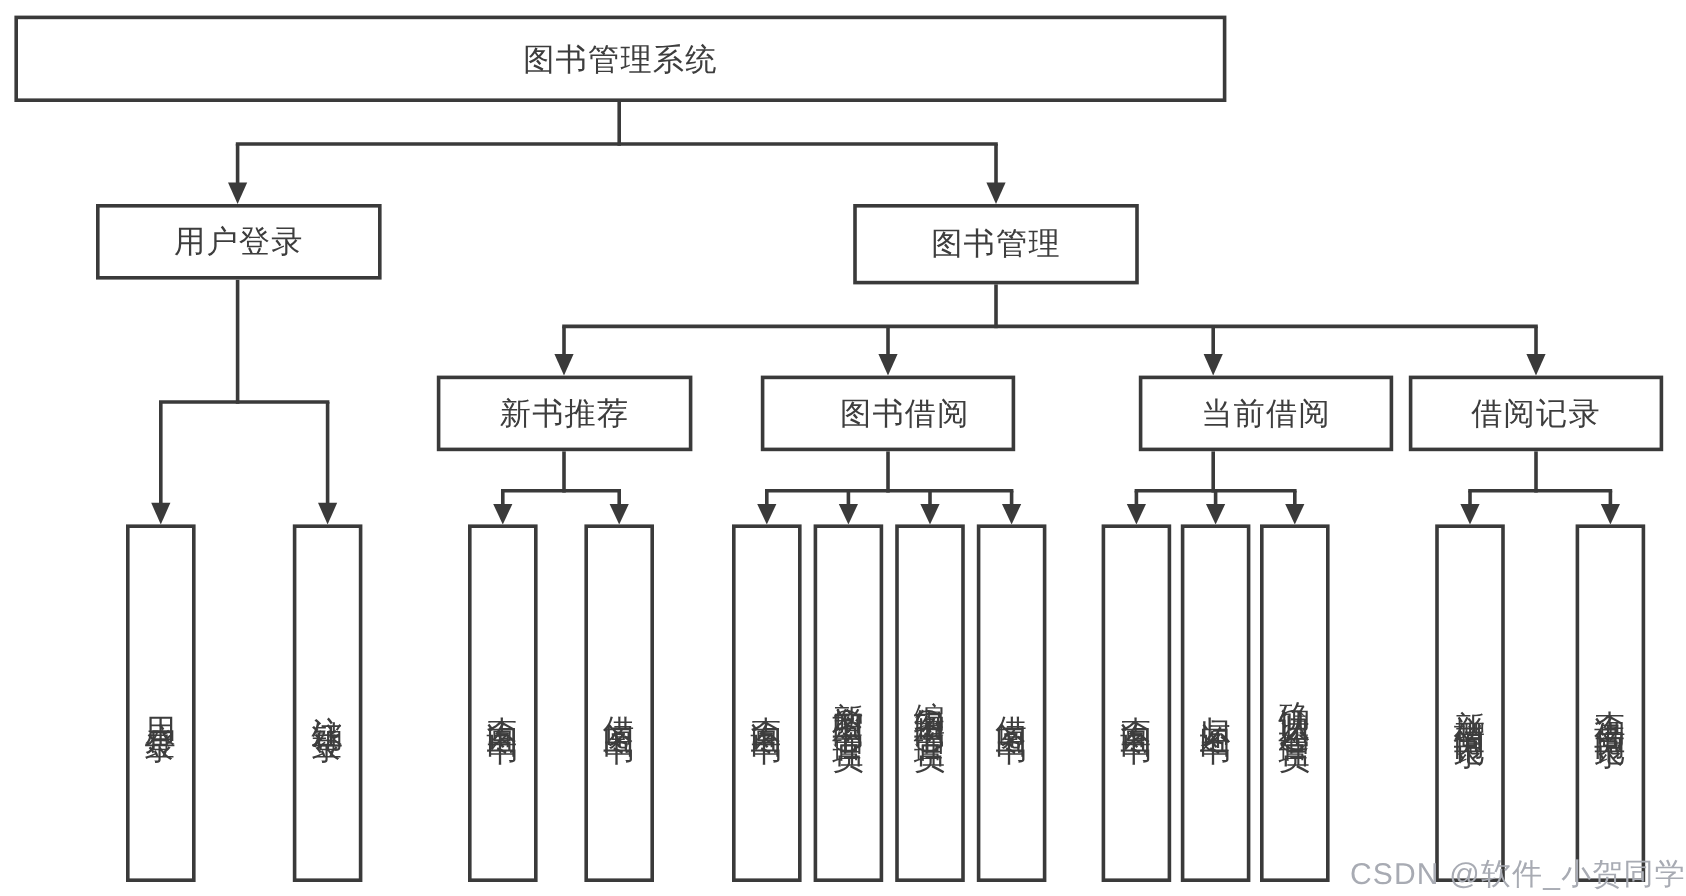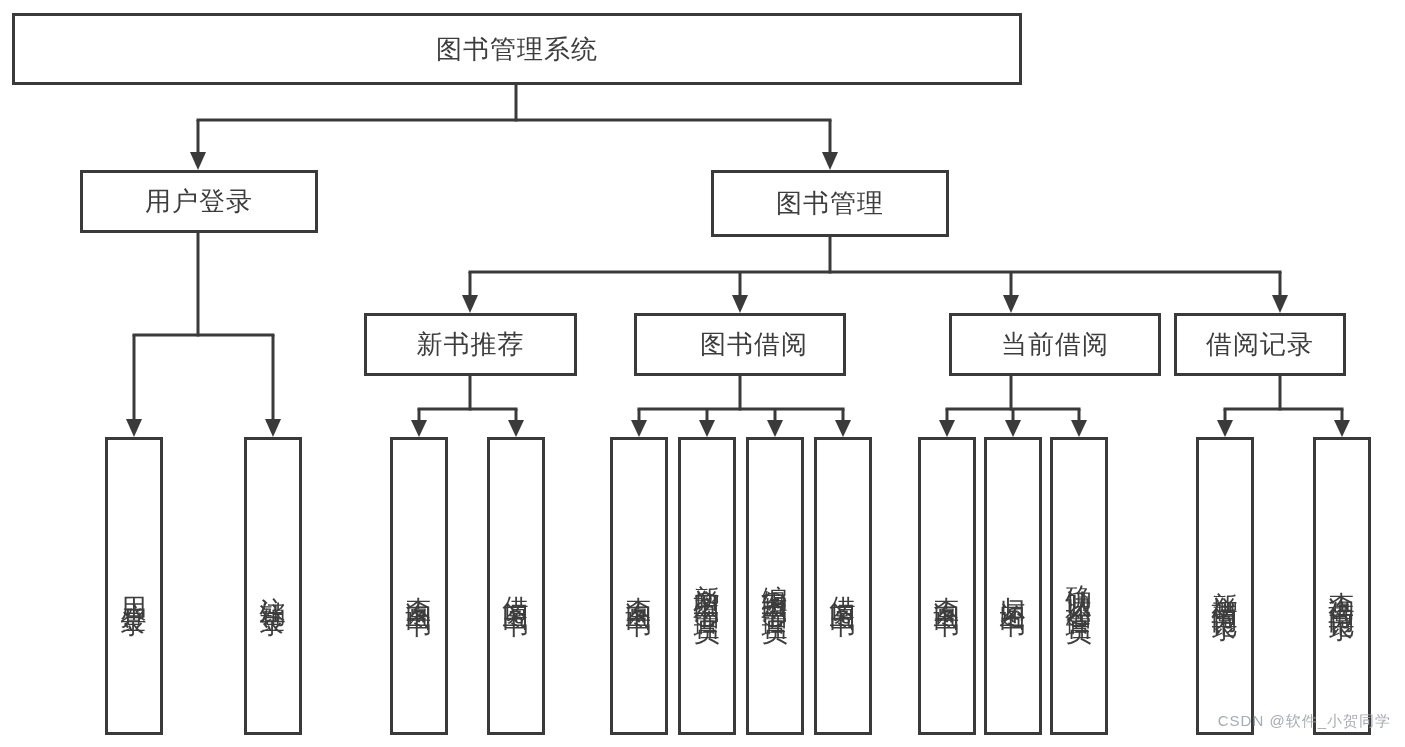--- a/index.html
+++ b/index.html
@@ -21,21 +21,21 @@
   .leaf{
     position:absolute; box-sizing:border-box; border:3px solid var(--line);
     background:var(--bg); display:flex; align-items:center; justify-content:center;
     color:var(--text); width:58px; height:298px; top:437px;
   }
   .leaf > span{
     writing-mode:vertical-rl; text-orientation:upright;
     font-size:26px; letter-spacing:5px; line-height:1;
   }
   .watermark{
-    position:absolute; right:14px; top:712px; font-size:15px;
+    position:absolute; right:0; top:712px; font-size:25px;
     color:var(--watermark); white-space:nowrap; letter-spacing:1px;
   }
 </style>
 </head>
 <body>
 
 <div class="canvas">
 
   <svg class="connectors" viewBox="0 0 1405 747" xmlns="http://www.w3.org/2000/svg">
     <g>
@@ -107,21 +107,21 @@
   </svg>
 
   <div class="node" style="left:12px;top:13px;width:1010px;height:72px;">图书管理系统</div>
 
   <div class="node" style="left:80px;top:170px;width:238px;height:63px;">用户登录</div>
   <div class="node" style="left:711px;top:170px;width:238px;height:67px;">图书管理</div>
 
   <div class="node" style="left:364px;top:313px;width:213px;height:63px;">新书推荐</div>
   <div class="node" style="left:634px;top:313px;width:212px;height:63px;padding-left:28px;">图书借阅</div>
   <div class="node" style="left:905px;top:313px;width:212px;height:63px;margin-left:44px;">当前借阅</div>
-  <div class="node" style="left:1174px;top:313px;width:172px;height:63px;">借阅记录</div>
+  <div class="node" style="left:1174px;top:313px;width:212px;height:63px;">借阅记录</div>
 
   <div class="leaf" style="left:105px;">
     <span>用户登录</span>
   </div>
   <div class="leaf" style="left:244px;">
     <span>注销登录</span>
   </div>
 
   <div class="leaf" style="left:390px;">
     <span>查询图书</span>

